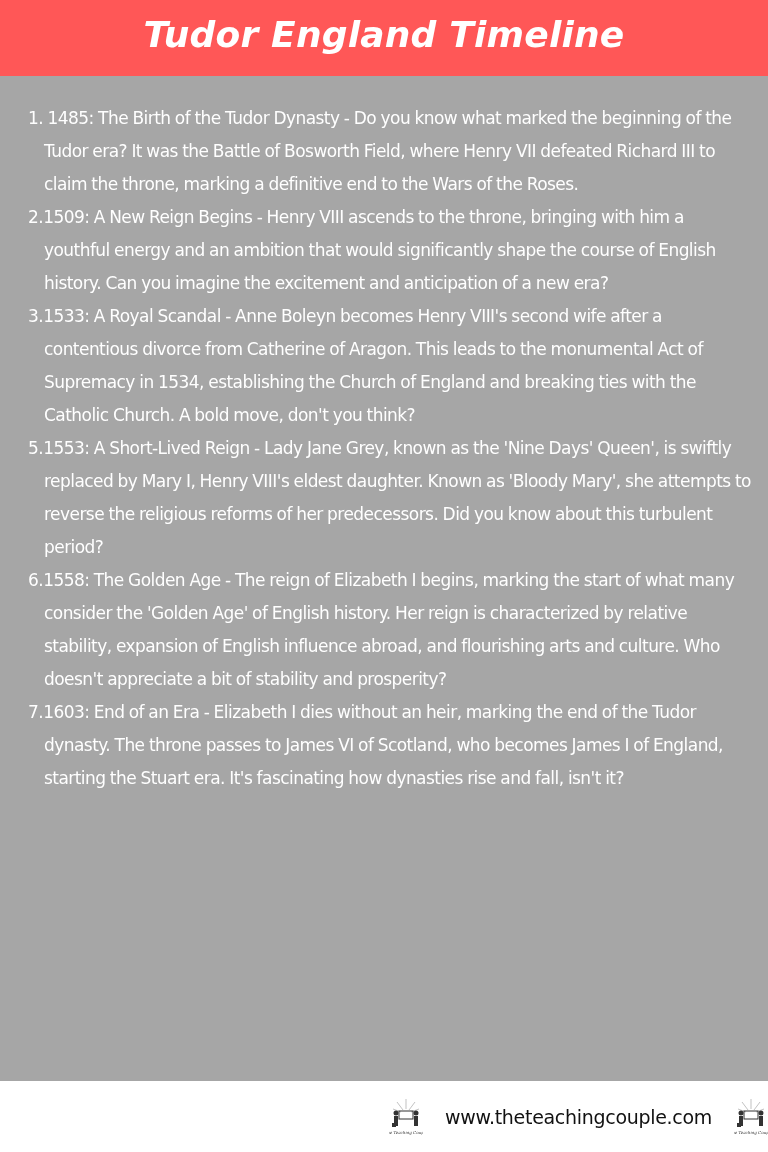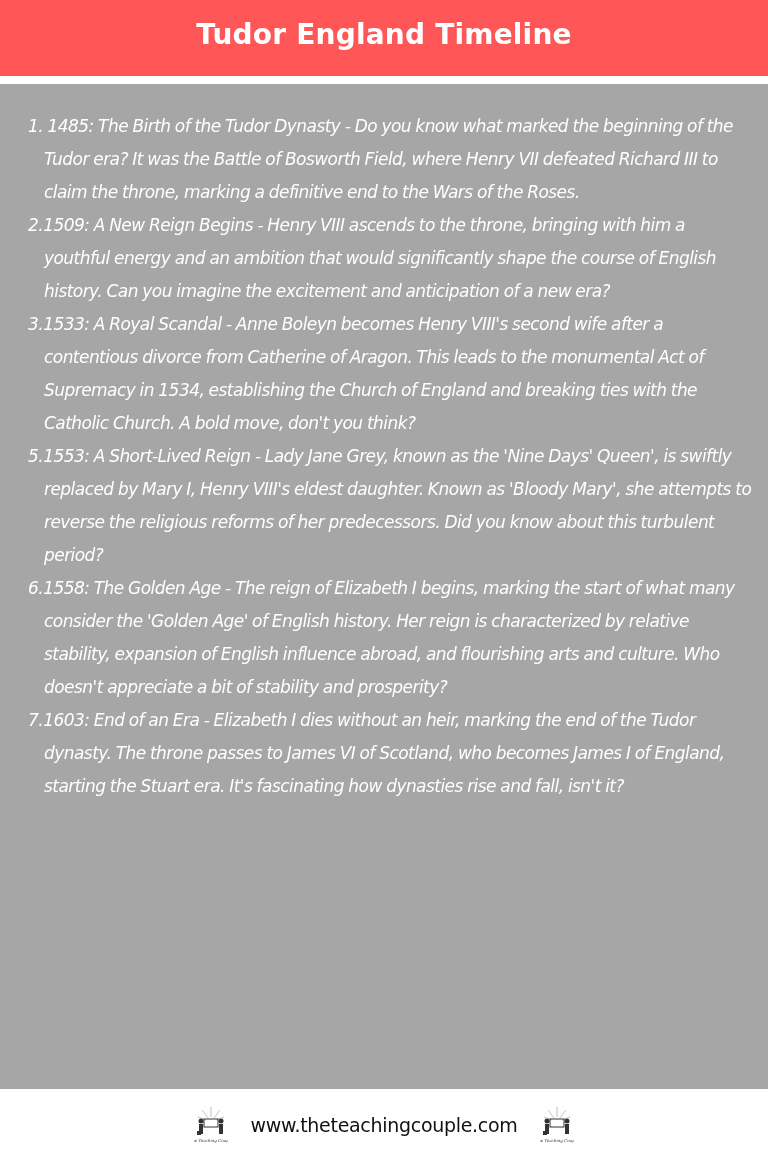--- a/index.html
+++ b/index.html
@@ -6,41 +6,41 @@
   body {
     width: 768px; height: 1152px; overflow: hidden;
     font-family: "Liberation Sans", "DejaVu Sans", sans-serif;
     background: #ffffff;
   }
   .header {
     height: 76px; background: #ff5757;
     display: flex; align-items: center; justify-content: center;
   }
   .header h1 {
-    margin: 0; color: #ffffff; font-size: 28px; font-weight: bold;
+    margin: 0; color: #ffffff; font-size: 36px; font-weight: bold;
     font-family: "DejaVu Sans", sans-serif; letter-spacing: 0.2px;
-    position: relative; top: -4px;
+    position: relative; top: -4px; font-style: italic;
   }
   .body {
     height: 1005px; background: #a6a6a6; box-sizing: border-box;
     padding: 96px 16px 0 28px;
     padding-top: 96px;
   }
   .list { margin: 0; padding: 0; list-style: none; }
   .list li {
     color: #ffffff; font-size: 17px; line-height: 33px;
     font-family: "DejaVu Sans", sans-serif;
     padding-left: 16px; text-indent: -16px;
     letter-spacing: -0.55px; word-spacing: -0.5px;
   }
-  .body { padding-top: 94px; margin-top: 8px; font-style: italic; }
+  .body { padding-top: 94px; margin-top: 0; }
   .body-inner { position: relative; top: -68px; }
   .footer {
     height: 71px; background: #ffffff;
-    display: flex; align-items: center; justify-content: center; gap: 22px;
+    display: flex; align-items: center; justify-content: flex-end; gap: 22px;
   }
   .logo { width: 34px; height: 40px; display: block; }
   .url {
     font-family: "DejaVu Sans", sans-serif; font-size: 19px; color: #111111;
     letter-spacing: -0.3px;
   }
 </style>
 </head>
 <body>
 

